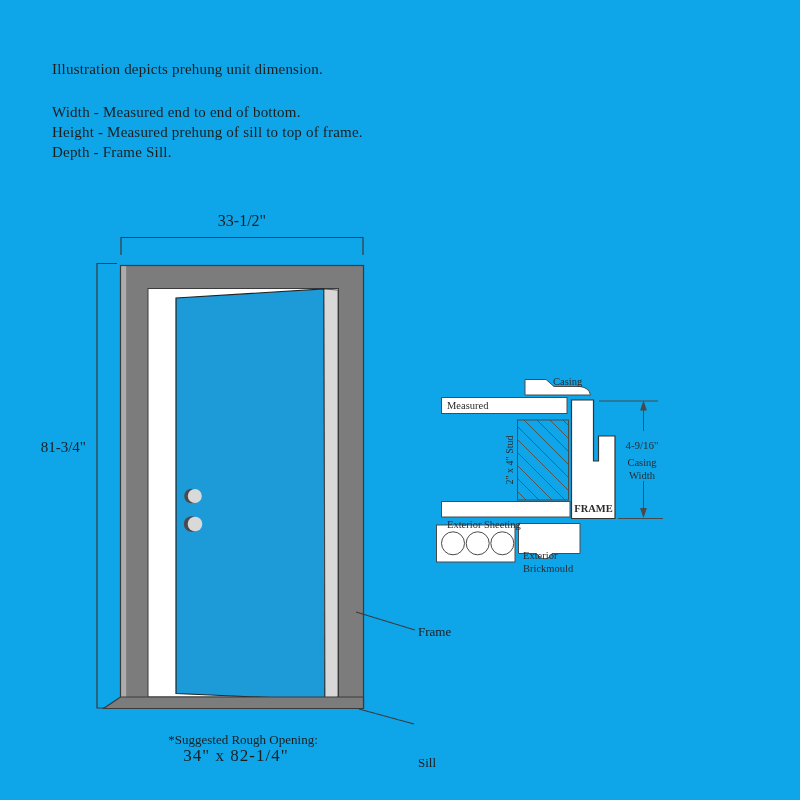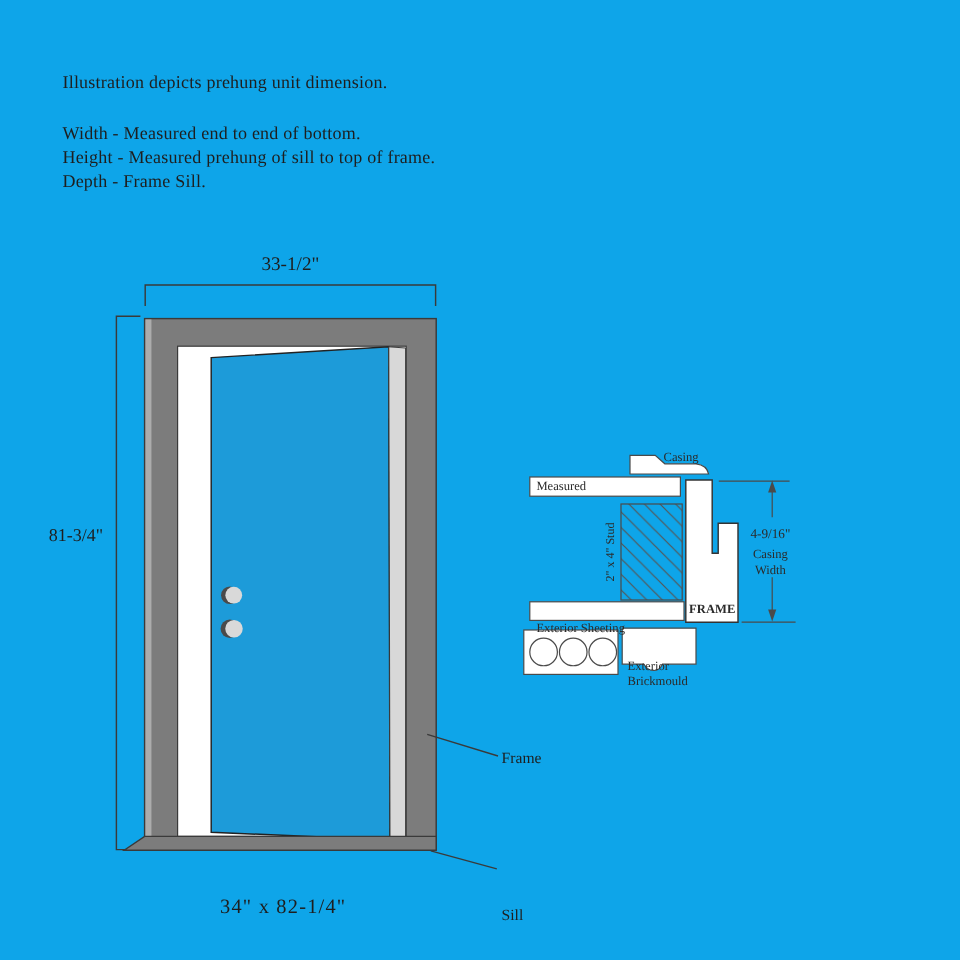--- a/index.html
+++ b/index.html
@@ -93,20 +93,21 @@
 
   <div class="txt intro1">Illustration depicts prehung unit dimension.</div>
   <div class="txt introBlock"><span>Width - Measured end to end of bottom.</span>
 <span>Height - Measured prehung of sill to top of frame.</span>
 <span>Depth - Frame Sill.</span></div>
 
   <div class="txt dimWidth">33-1/2"</div>
   <div class="txt dimHeight">81-3/4"</div>
   <div class="txt frameLabel">Frame</div>
   <div class="txt sillLabel">Sill</div>
+  <div class="txt roughTitle">*Suggested Rough Opening:</div>
   <div class="txt roughSize">34" x 82-1/4"</div>
 
   <div class="txt cs casing">Casing</div>
   <div class="txt cs drywall">Measured</div>
   <div class="txt cs stud">2" x 4" Stud</div>
   <div class="txt cs sheeting">Exterior Sheeting</div>
   <div class="txt cs frameBold">FRAME</div>
   <div class="txt cs brickmould">Exterior Brickmould</div>
   <div class="txt cs csDim">4-9/16"</div>
   <div class="txt cs csDimCap">Casing Width</div>

